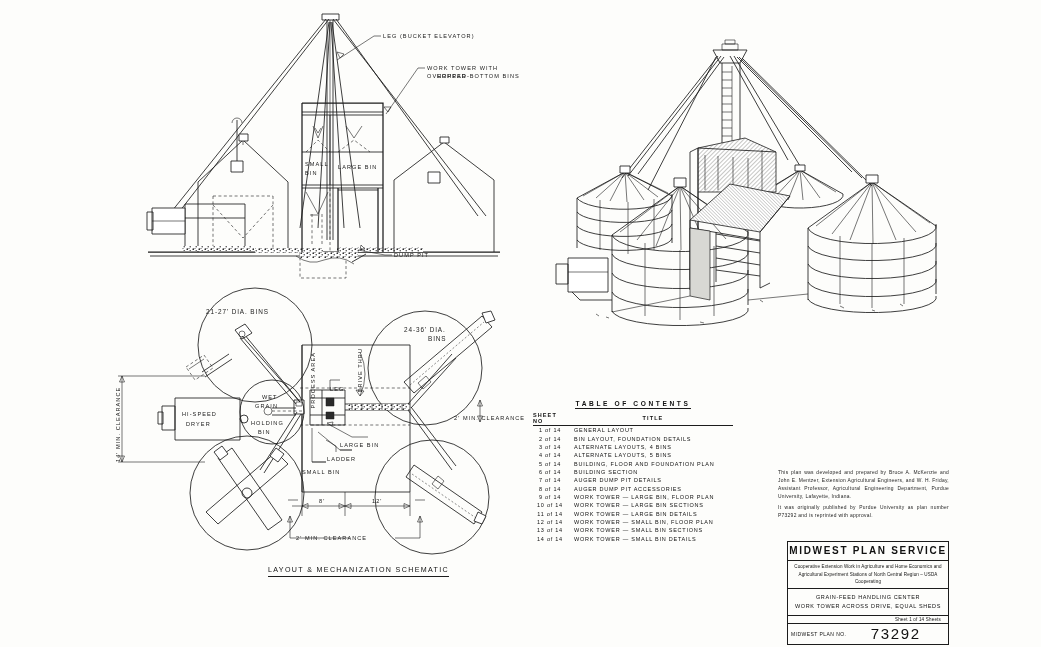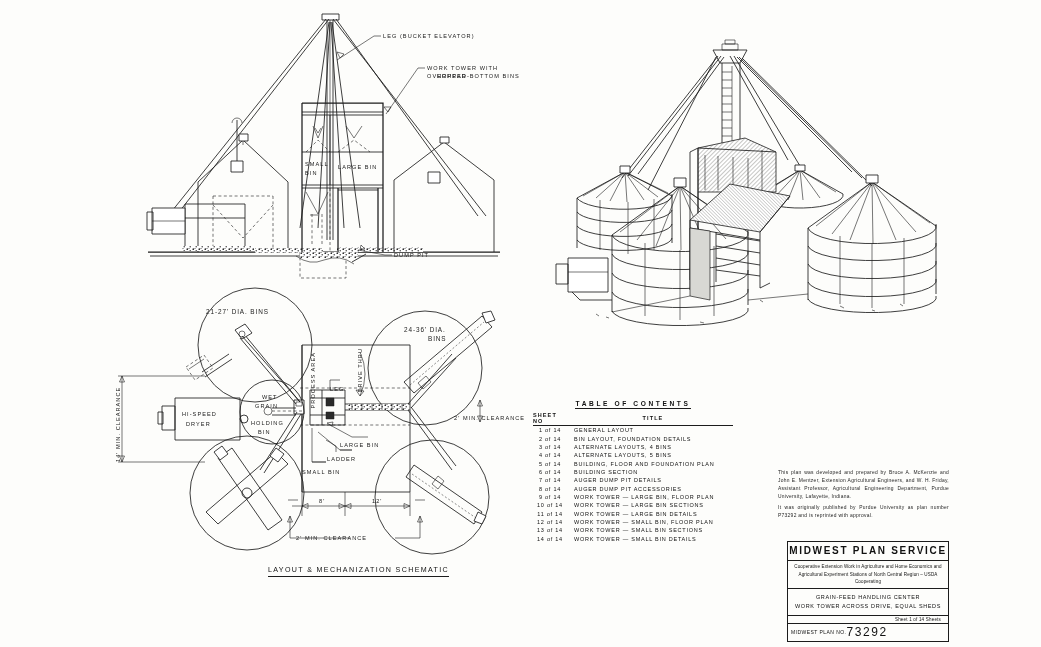--- a/index.html
+++ b/index.html
@@ -79,21 +79,21 @@
     text-align:center;font-size:5.5px;letter-spacing:.62px;
     line-height:1.66;padding:3.4px 2px 3.6px;
   }
   .tb-sheet{
     font-size:4.5px;letter-spacing:.2px;text-align:right;
     padding:1.1px 7px 1.2px 0;
   }
   .tb-no{display:flex;align-items:center;padding:1.2px 3px 2.2px 3px;}
   .tb-no .k{font-size:5px;letter-spacing:.45px;white-space:nowrap;}
   .tb-no .v{
-    flex:1;text-align:left;font-size:12px;letter-spacing:1.6px;
+    flex:1;text-align:center;font-size:15px;letter-spacing:1.6px;
     font-family:"Liberation Sans",sans-serif;
   }
 
   
   #cap-schematic{
     position:absolute;left:268px;top:566px;
     font-size:7.1px;letter-spacing:1.35px;
   }
   #cap-schematic span{border-bottom:1px solid #1c1c1c;padding-bottom:1.6px;}
 </style>

